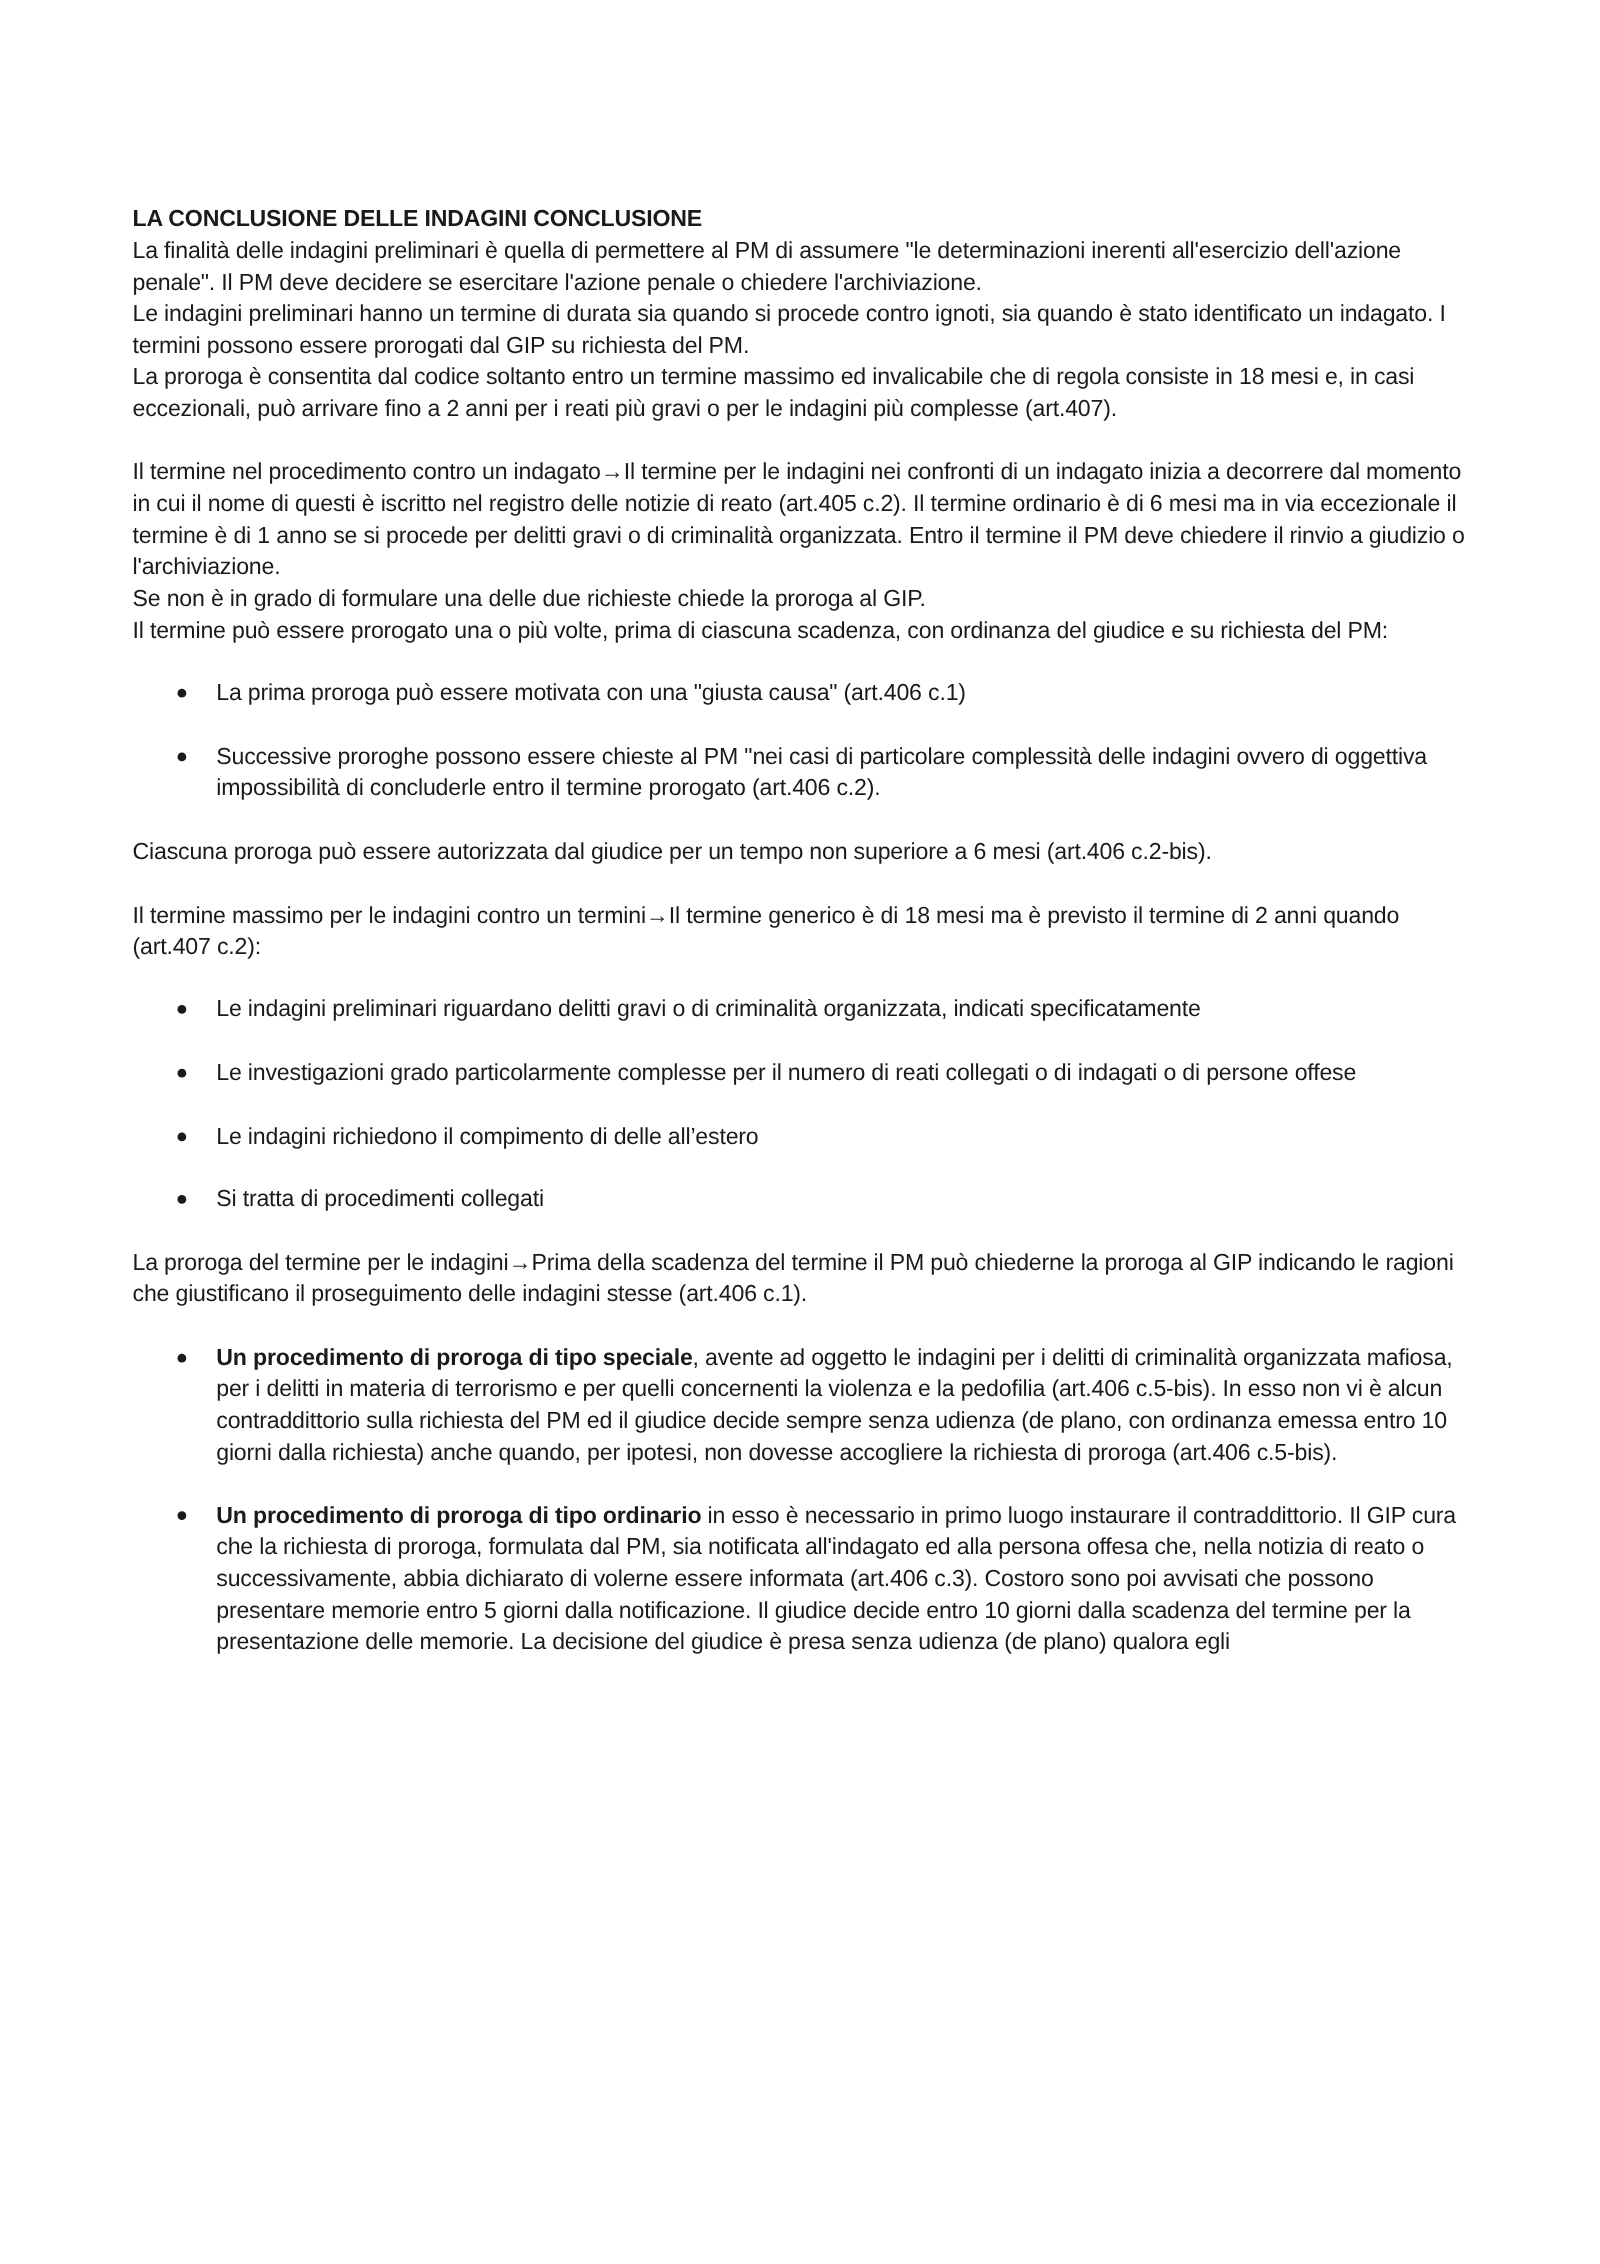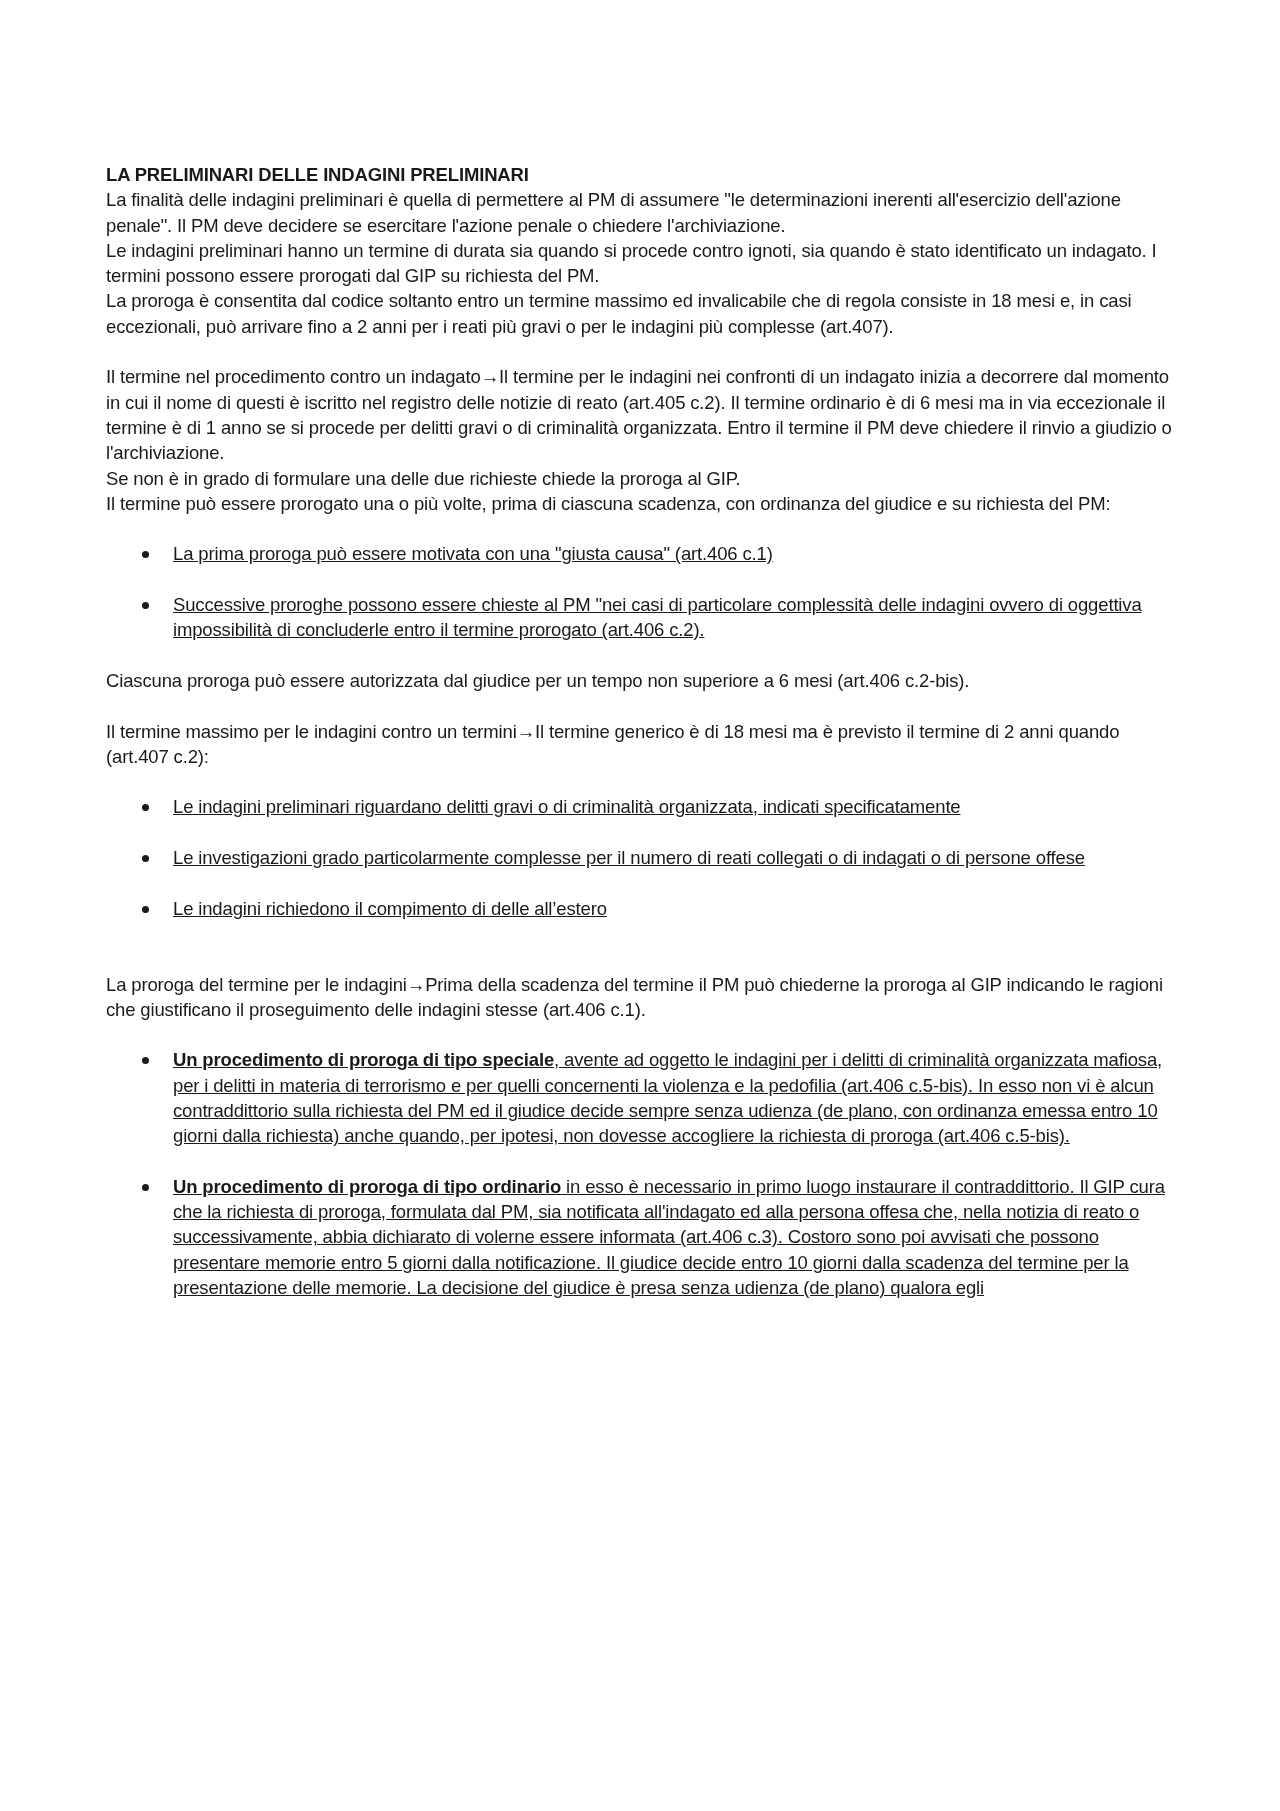--- a/index.html
+++ b/index.html
@@ -8,33 +8,33 @@
       position: absolute; left: 106px; top: 162px; width: 1070px;
       font-family: "Liberation Sans", "DejaVu Sans", sans-serif;
       font-size: 18.5px; line-height: 25.3px; color: #1a1a1a;
       letter-spacing: -0.15px;
     }
     .page p { margin: 0; }
     .gap { height: 25.3px; }
     .title { font-weight: bold; }
     .u { text-underline-offset: 2px; margin-top: 17px; }
     .arrow { font-weight: bold; }
-    ul.bl { list-style: none; margin: 0; padding: 0; text-decoration: underline; }
+    ul.bl { list-style: none; margin: 0; padding: 0; }
     ul.bl li { position: relative; padding-left: 67px; }
     ul.bl li .dot {
       position: absolute; left: 36px; top: 10px; width: 7px; height: 7px;
       border-radius: 50%; background: #1a1a1a;
     }
     b { font-weight: bold; text-align: center; }
   </style>
 </head>
 <body>
 
 <div class="page">
-  <p class="title">LA PRELIMINARI DELLE INDAGINI PRELIMINARI</p>
+  <p class="title">LA CONCLUSIONE DELLE INDAGINI CONCLUSIONE</p>
   <p>La finalità delle indagini preliminari è quella di permettere al PM di assumere "le determinazioni inerenti all'esercizio dell'azione penale". Il PM deve decidere se esercitare l'azione penale o chiedere l'archiviazione.</p>
   <p>Le indagini preliminari hanno un termine di durata sia quando si procede contro ignoti, sia quando è stato identificato un indagato. I termini possono essere prorogati dal GIP su richiesta del PM.</p>
   <p>La proroga è consentita dal codice soltanto entro un termine massimo ed invalicabile che di regola consiste in 18 mesi e, in casi eccezionali, può arrivare fino a 2 anni per i reati più gravi o per le indagini più complesse (art.407).</p>
 
   <div class="gap"></div>
 
   <p>
     <span class="u">Il termine nel procedimento contro un indagato</span><span class="arrow">→</span><span>Il termine per le indagini nei confronti di un indagato inizia a decorrere dal momento in cui il nome di questi è iscritto nel registro delle notizie di reato (art.405 c.2). Il termine ordinario è di 6 mesi ma in via eccezionale il termine è di 1 anno se si procede per delitti gravi o di criminalità organizzata. Entro il termine il PM deve chiedere il rinvio a giudizio o l'archiviazione.</span>
   </p>
   <p>Se non è in grado di formulare una delle due richieste chiede la proroga al GIP.</p>
@@ -58,20 +58,21 @@
 
   <div class="gap"></div>
 
   <ul class="bl">
     <li><span class="dot"></span><span>Le indagini preliminari riguardano delitti gravi o di criminalità organizzata, indicati specificatamente</span></li>
     <li class="gap"></li>
     <li><span class="dot"></span><span>Le investigazioni grado particolarmente complesse per il numero di reati collegati o di indagati o di persone offese</span></li>
     <li class="gap"></li>
     <li><span class="dot"></span><span>Le indagini richiedono il compimento di delle all’estero</span></li>
     <li class="gap"></li>
+    <li><span class="dot"></span><span>Si tratta di procedimenti collegati</span></li>
   </ul>
 
   <div class="gap"></div>
 
   <p>
     <span class="u">La proroga del termine per le indagini</span><span class="arrow">→</span><span>Prima della scadenza del termine il PM può chiederne la proroga al GIP indicando le ragioni che giustificano il proseguimento delle indagini stesse (art.406 c.1).</span>
   </p>
 
   <div class="gap"></div>
 

